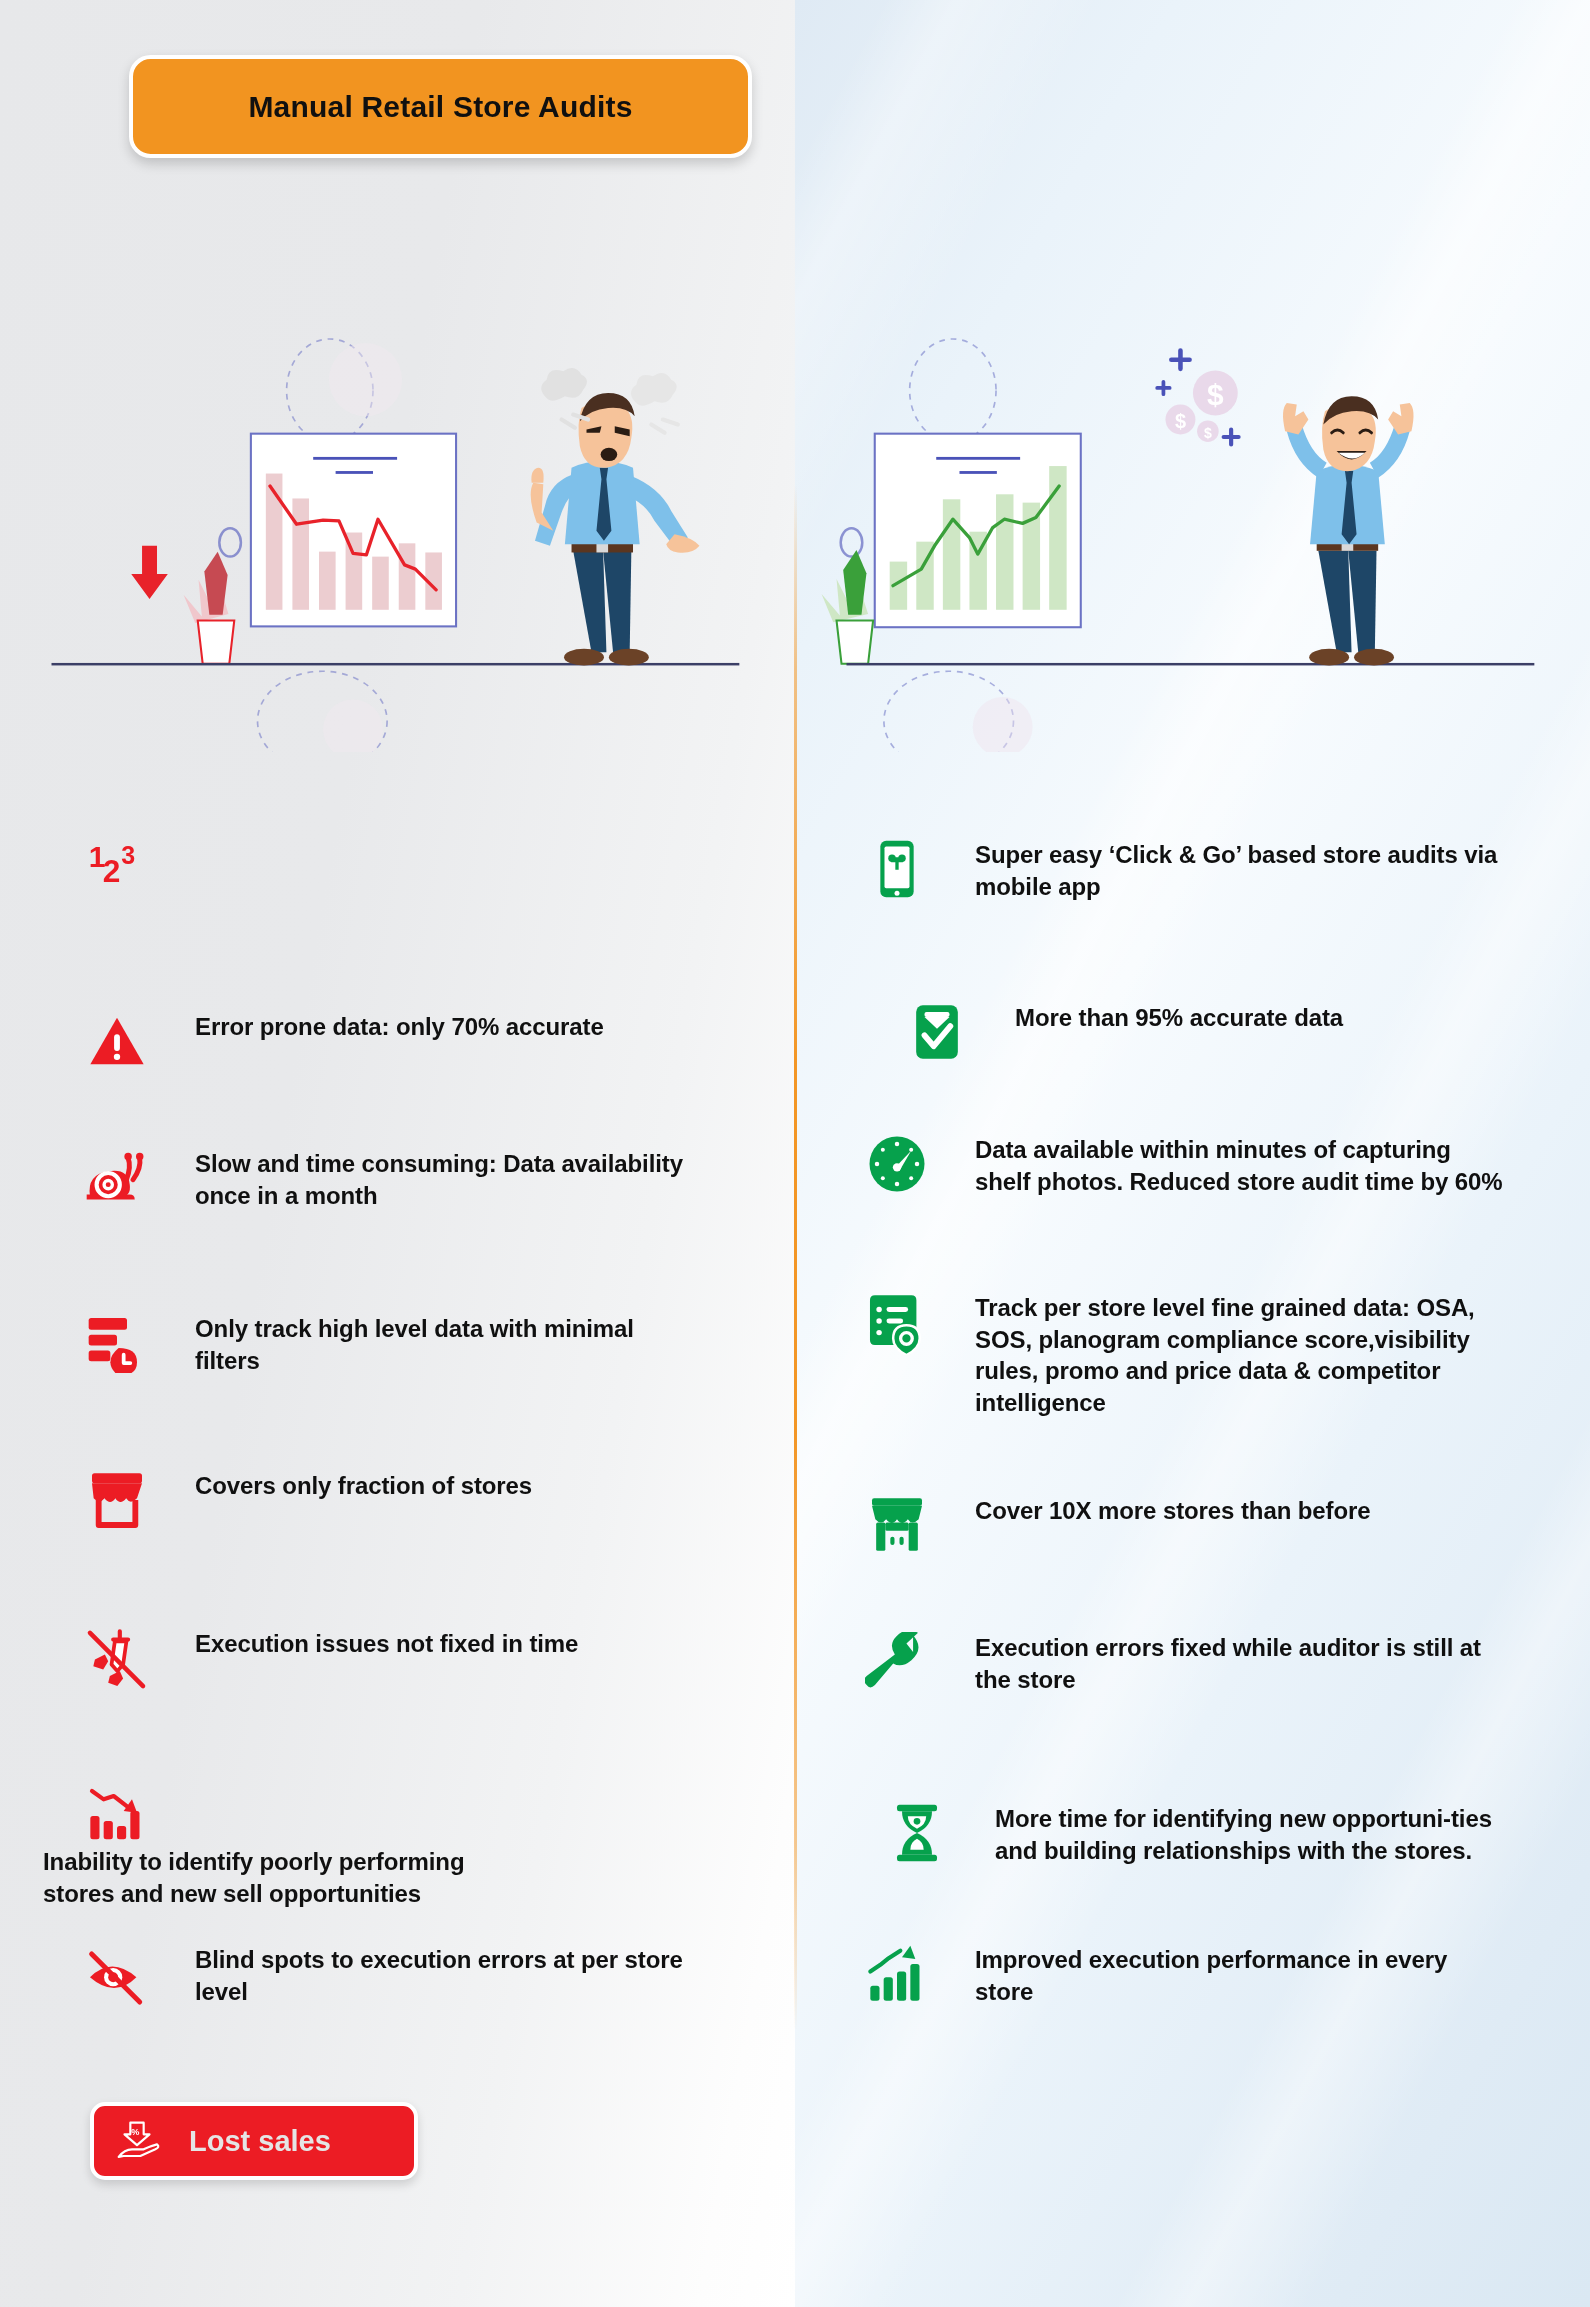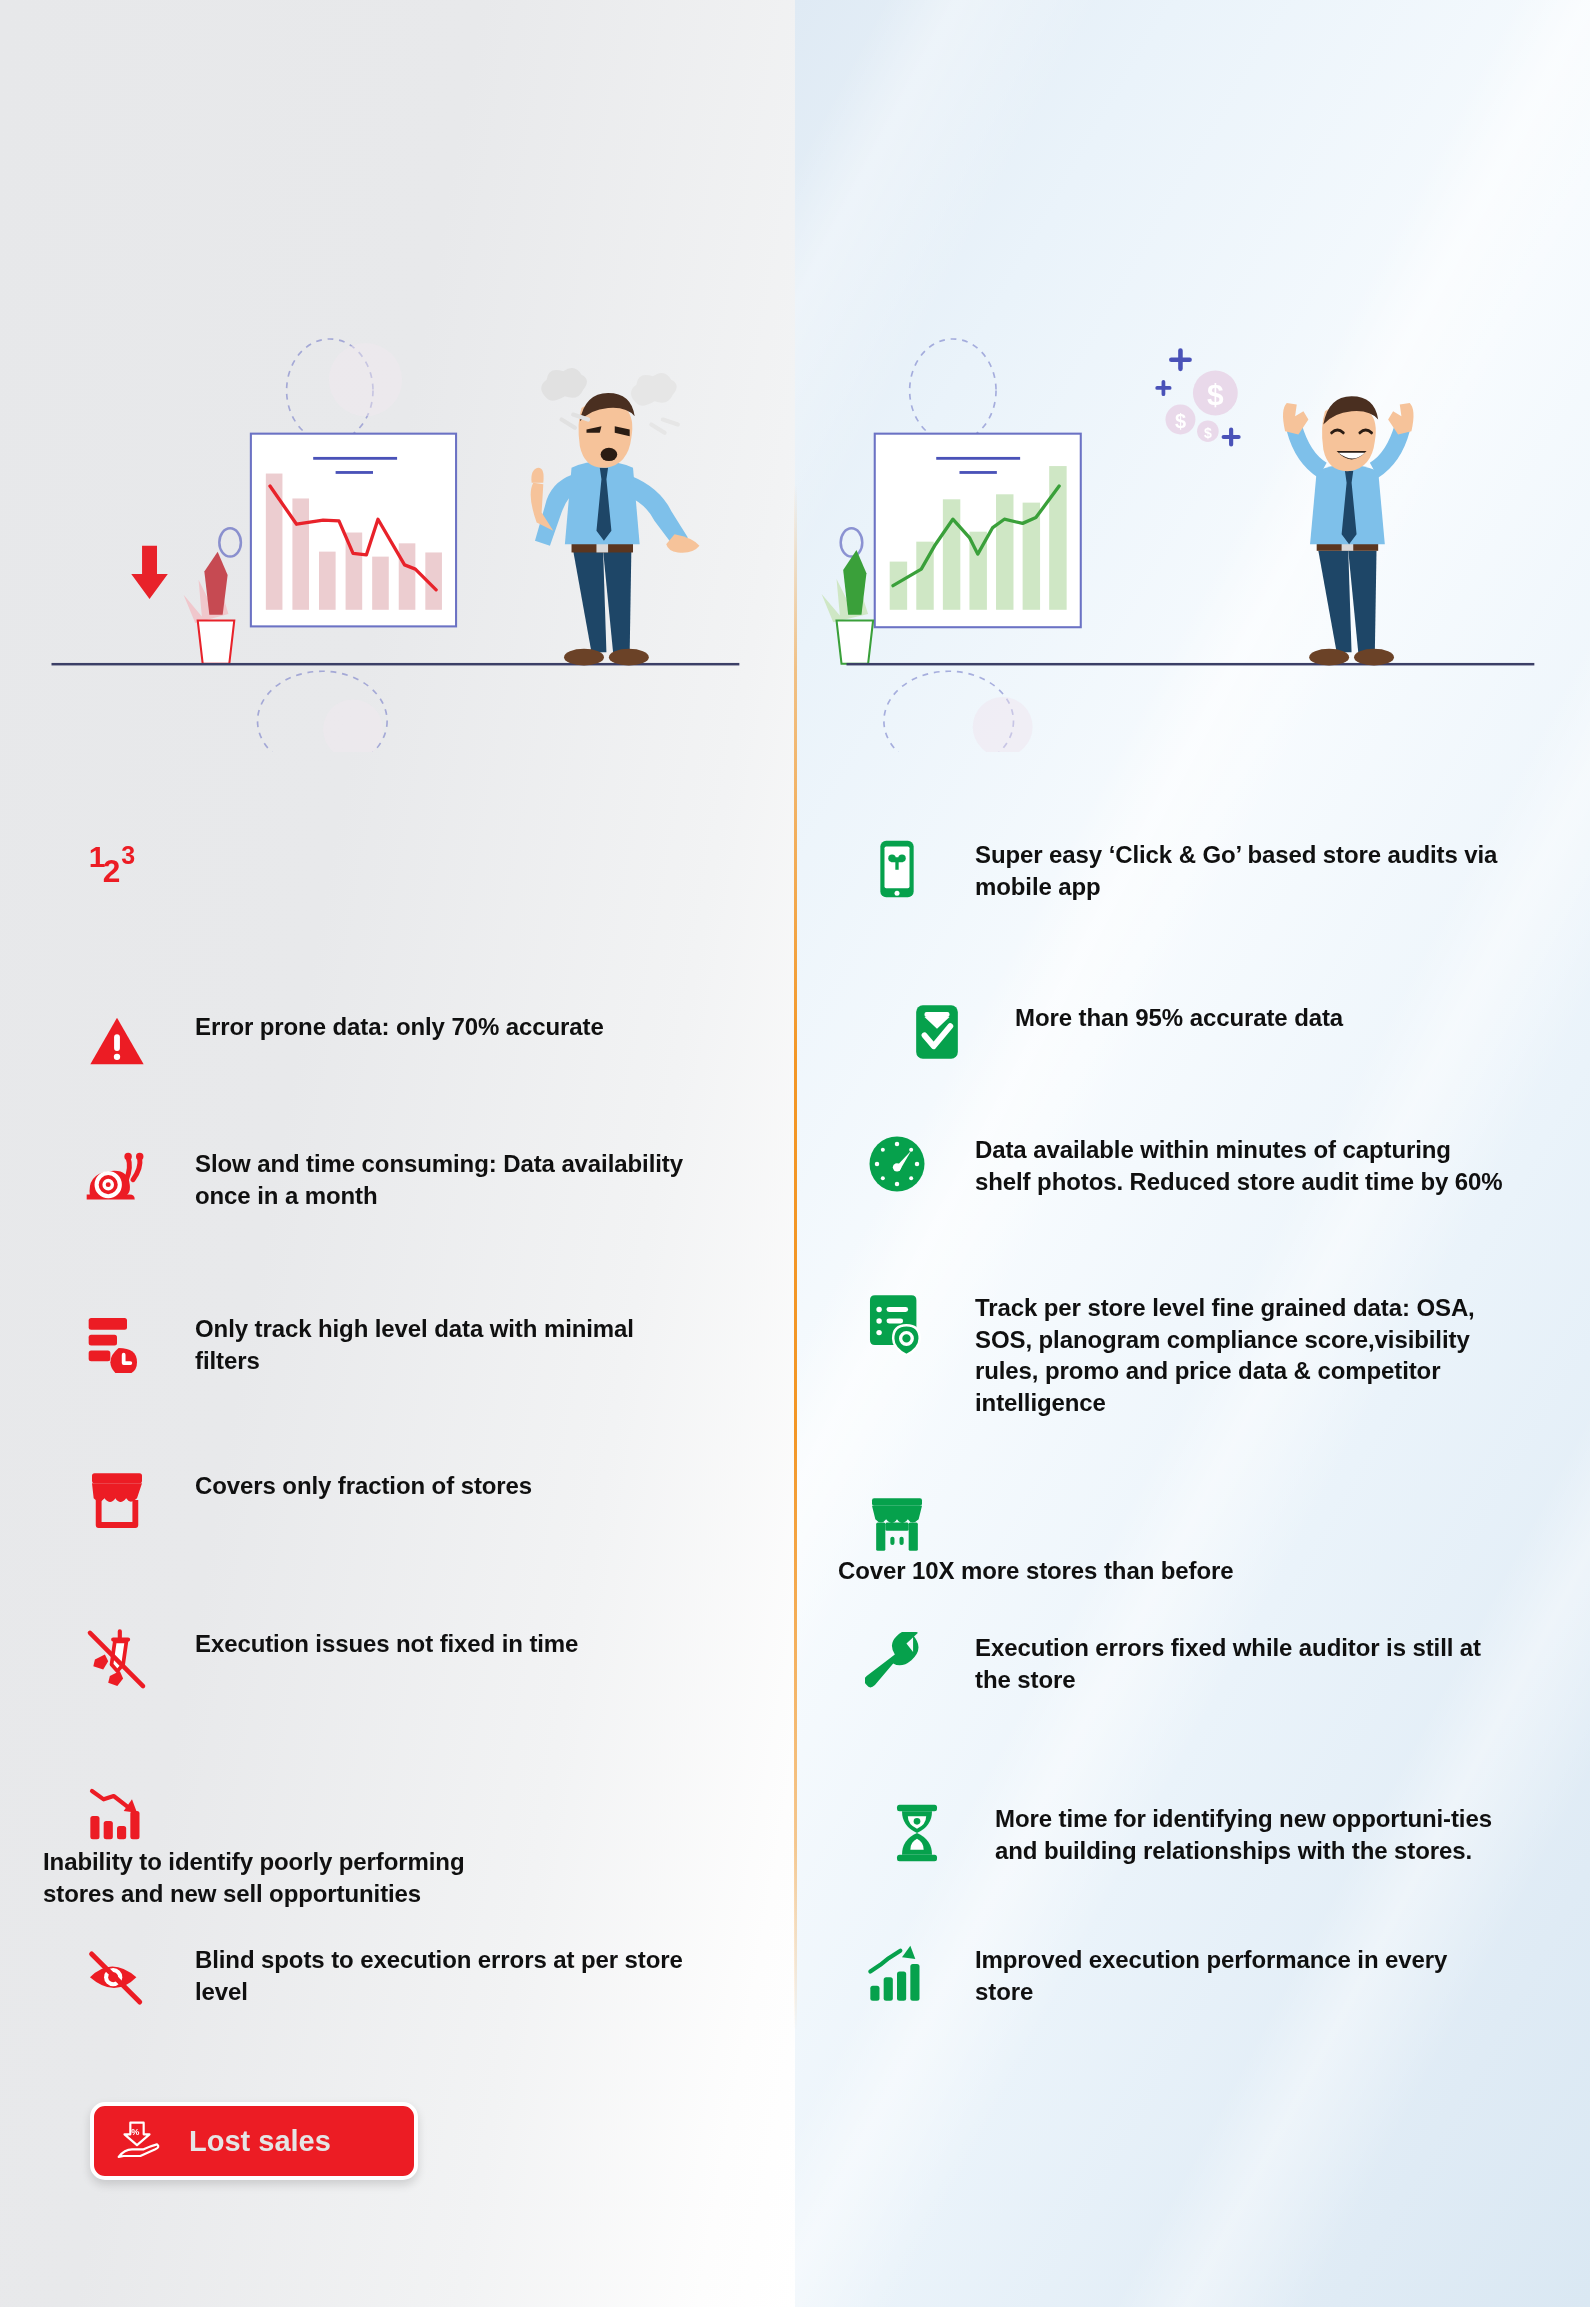--- a/index.html
+++ b/index.html
@@ -77,20 +77,21 @@
   .cta .c-ico{width:60px;min-width:60px;display:flex;justify-content:center;align-items:center;margin-left:15px;}
   .cta .c-lbl{color:#e5e5e5;font-size:29px;font-weight:bold;margin-left:20px;}
 </style>
 </head>
 <body>
 
 <div class="page">
 
   <div class="col col-left">
 
+    <div class="hdr hdr-left">Manual Retail Store Audits</div>
 
     <div class="illus">
       <svg viewBox="0 0 957 510" width="795" height="424">
 
         <ellipse cx="388" cy="473" rx="78" ry="60" fill="none" stroke="#6b72c4" stroke-width="2" stroke-dasharray="7 7" opacity=".55"></ellipse>
         <ellipse cx="397" cy="75" rx="52" ry="62" fill="none" stroke="#6b72c4" stroke-width="2" stroke-dasharray="7 7" opacity=".55"></ellipse>
         <ellipse cx="277" cy="655" rx="0" ry="0" fill="none"></ellipse>
         <ellipse cx="258" cy="653" rx="0" ry="0"></ellipse>
         <ellipse cx="256" cy="655" rx="0" ry="0"></ellipse>
         <ellipse cx="277" cy="258" rx="13" ry="17" fill="none" stroke="#6b72c4" stroke-width="3" opacity=".75"></ellipse>
@@ -385,21 +386,21 @@
             <circle cx="17" cy="21" r="3.3" fill="#fff"></circle>
             <circle cx="17" cy="35" r="3.3" fill="#fff"></circle>
             <circle cx="17" cy="49" r="3.3" fill="#fff"></circle>
             <path d="M50 40 q16 0 16 16 q0 12 -16 20 q-16 -8 -16 -20 q0 -16 16 -16 z" fill="#06a14c" stroke="#fff" stroke-width="3"></path>
             <circle cx="50" cy="56" r="7" fill="none" stroke="#fff" stroke-width="4"></circle>
           </svg>
         </div>
         <div class="txt">Track per store level fine grained data: OSA, SOS, planogram compliance score,visibility rules, promo and price data &amp; competitor intelligence</div>
       </div>
 
-      <div class="row" style="top:656px;flex-direction:column;">
+      <div class="row" style="top:656px;">
         <div class="ico">
           <svg width="60" height="60" viewBox="0 0 72 72">
             <rect x="6" y="4" width="60" height="9" rx="2.5" fill="#06a14c"></rect>
             <path d="M6 13 h60 l-4 16 q-8 8 -13 0 q-7 9 -13 0 q-6 9 -13 0 q-6 8 -13 0 z" fill="#06a14c"></path>
             <rect x="11" y="33" width="11" height="34" rx="2" fill="#06a14c"></rect>
             <rect x="50" y="33" width="11" height="34" rx="2" fill="#06a14c"></rect>
             <rect x="22" y="33" width="28" height="10" rx="2" fill="#06a14c"></rect>
             <rect x="28" y="50" width="5" height="10" rx="2.5" fill="#06a14c"></rect>
             <rect x="39" y="50" width="5" height="10" rx="2.5" fill="#06a14c"></rect>
           </svg>

